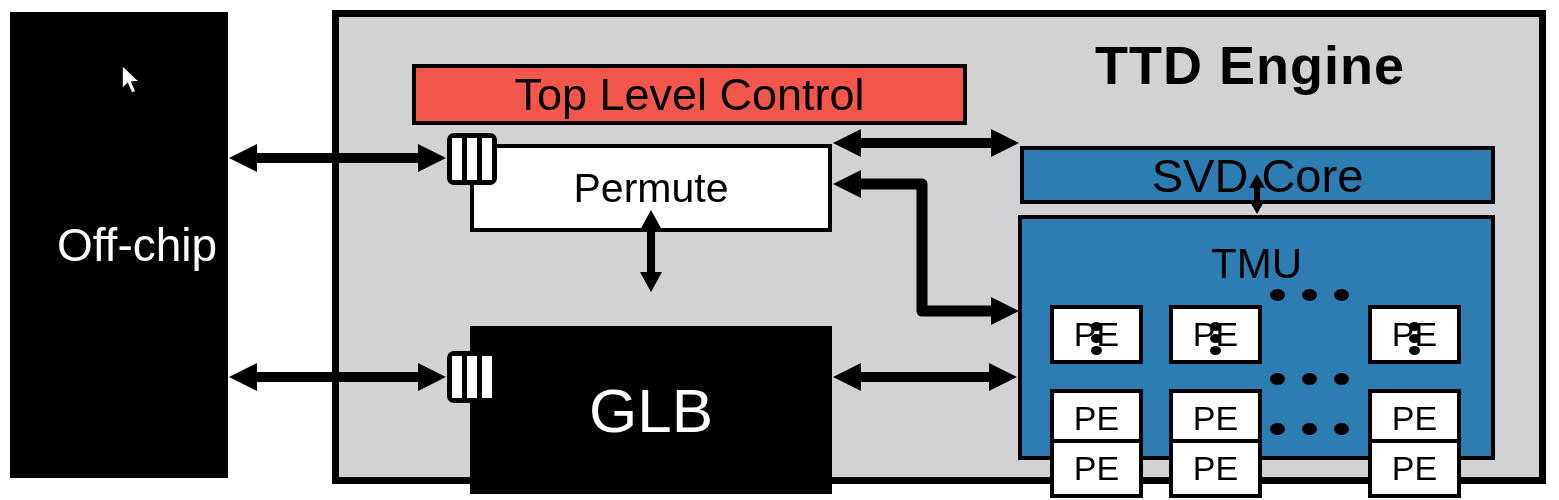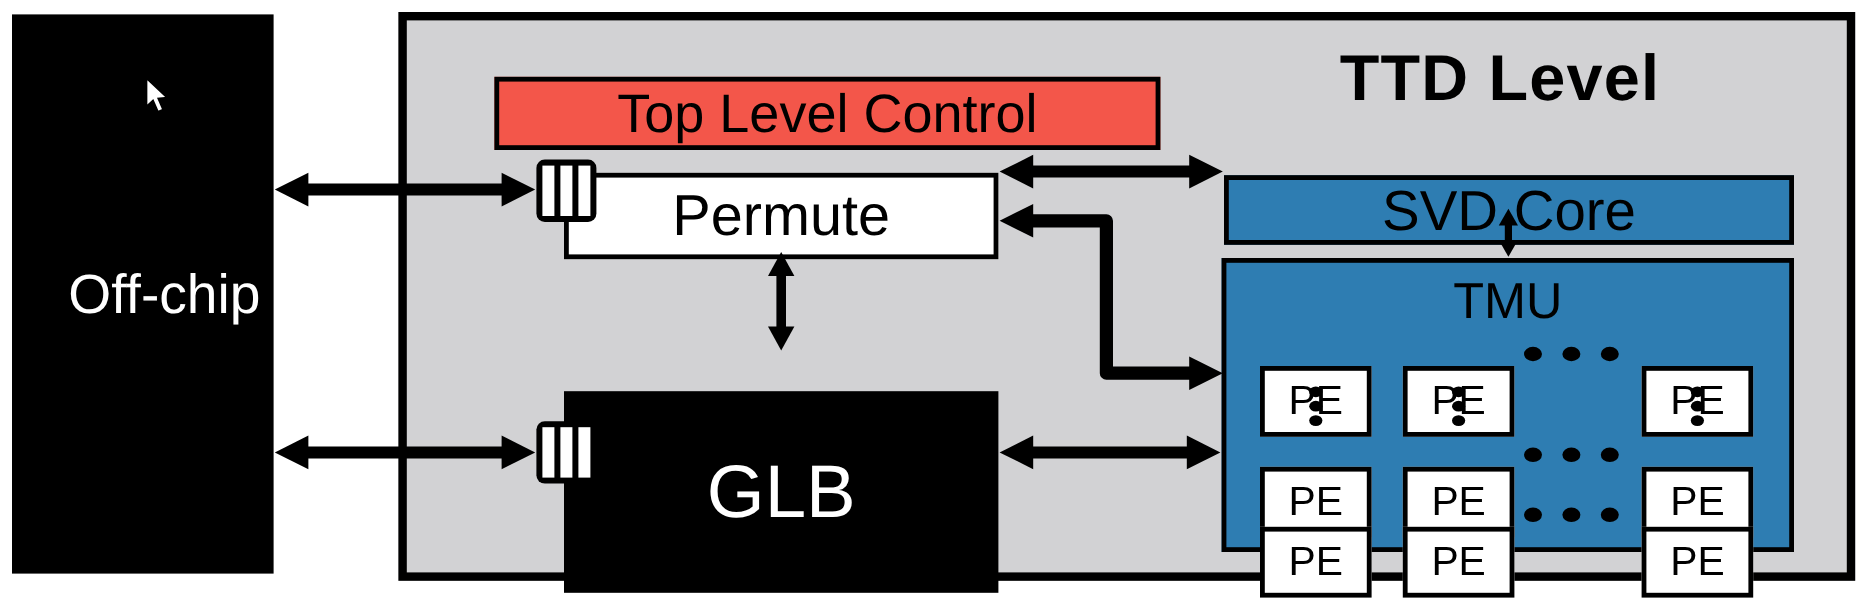--- a/index.html
+++ b/index.html
@@ -30,40 +30,40 @@
     background:var(--control-red,#f3564a); border:4px solid #000;
     font-size:45px;
   }
 
   .engine-title {
     left:1000px; top:34px; width:500px; text-align:center;
     font-size:54px; font-weight:bold; letter-spacing:1px;
   }
 
   .permute {
-    left:470px; top:112px; width:362px; height:72px;
-    background:#fff; border:4px solid #000; font-size:48px;
+    left:470px; top:112px; width:362px; height:88px;
+    background:#fff; border:4px solid #000; font-size:41px;
   }
 
   .glb {
     left:470px; top:294px; width:362px; height:168px;
     background:#000; color:#fff; font-size:62px;
   }
 
   .svd {
     left:1020px; top:114px; width:475px; height:58px;
     background:var(--core-blue,#2e7db2); border:4px solid #000; font-size:47px;
   }
 
   .tmu {
     left:1018px; top:215px; width:477px; height:245px;
     background:var(--core-blue,#2e7db2); border:4px solid #000;
   }
   .tmu-label {
-    position:absolute; left:0; top:8px; width:100%; text-align:center;
+    position:absolute; left:0; top:21px; width:100%; text-align:center;
     font-size:42px;
   }
 
   .pe {
     width:93px; height:59px; background:#fff; border:4px solid #000;
     font-size:34px;
   }
 
   
   .fifo {
@@ -92,21 +92,21 @@
   <svg class="abs" style="left:120px; top:64px;" width="26" height="36" viewBox="0 0 26 36">
     <path d="M2,1 L2,25 L7.5,19.8 L11.6,29.3 L16.0,27.4 L12.0,18.1 L19.5,17.5 Z" fill="#ffffff" stroke="#000000" stroke-width="1.6"></path>
   </svg>
 
   <div class="abs engine"></div>
 
   <div class="abs tlc center">
     <span>Top Level Control</span>
   </div>
 
-  <div class="abs engine-title">TTD Level</div>
+  <div class="abs engine-title">TTD Engine</div>
 
   <div class="abs permute center">
     <span>Permute</span>
   </div>
 
   <div class="abs glb center">
     <span>GLB</span>
   </div>
 
   <div class="abs svd center">

